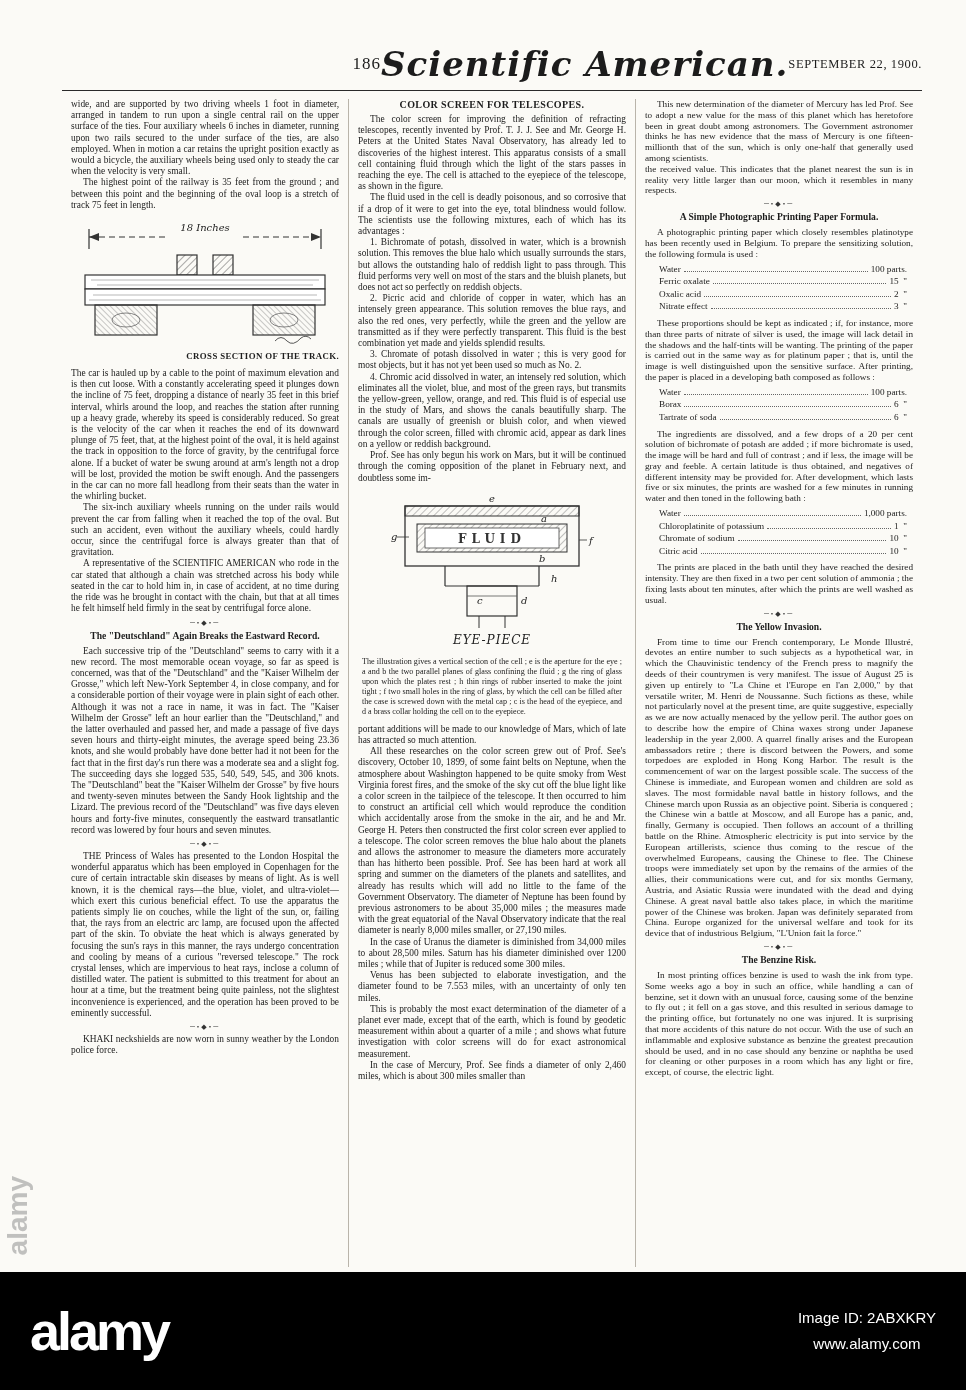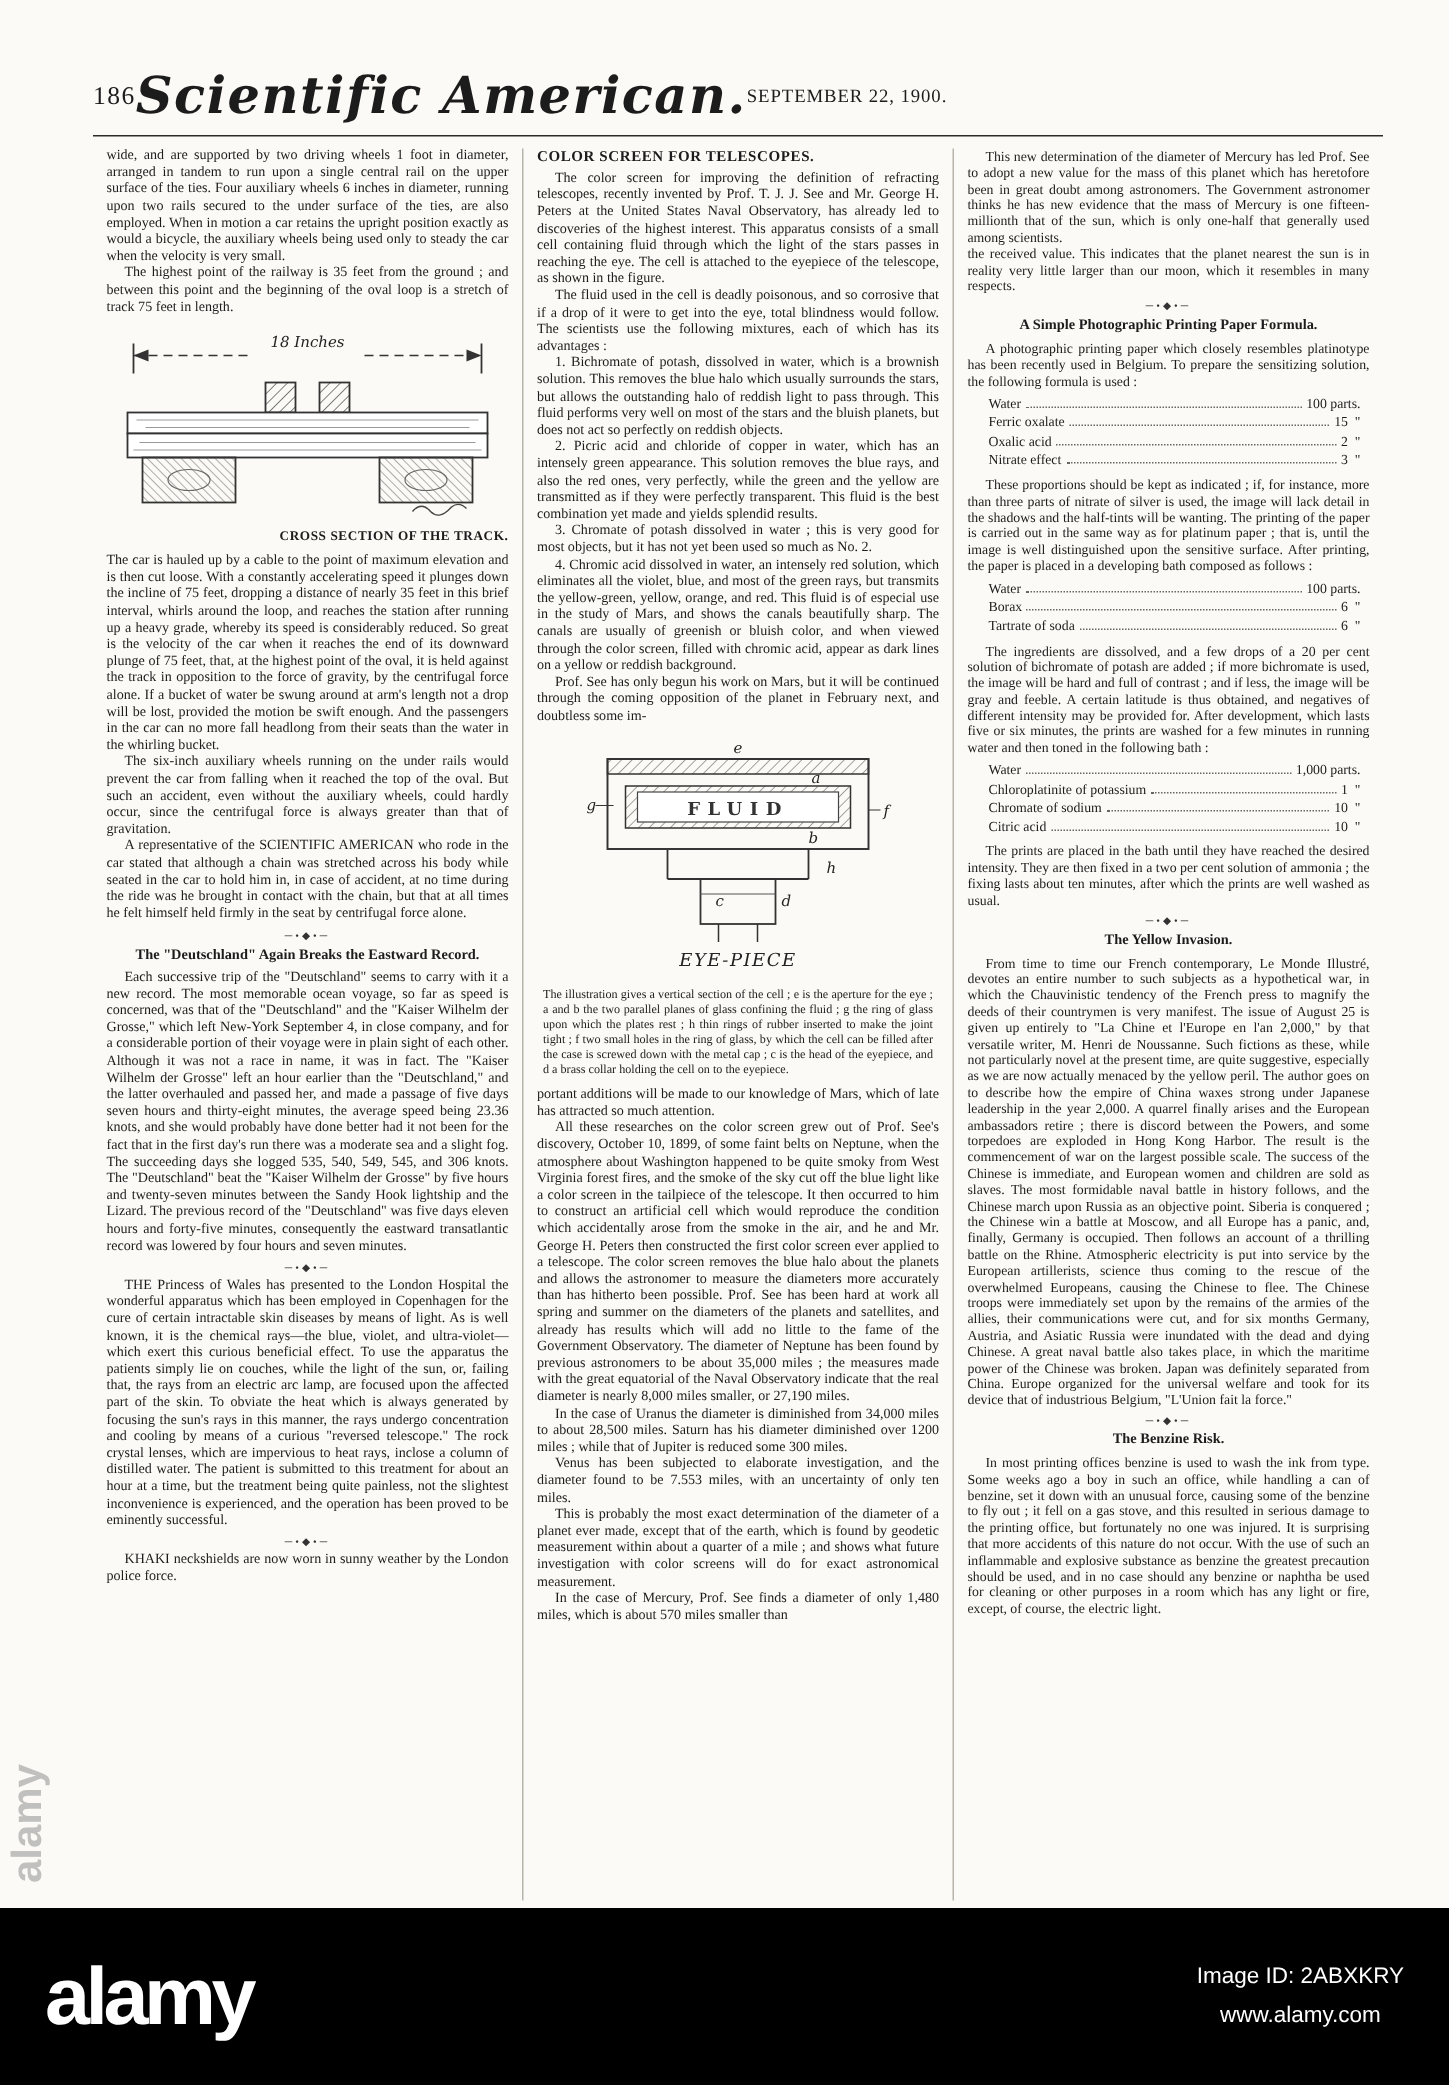--- a/index.html
+++ b/index.html
@@ -1,37 +1,37 @@
 <!DOCTYPE html>
 <html><head>
 <meta charset="utf-8">
 <style>
   * { margin:0; padding:0; box-sizing:border-box; }
   html,body { width:966px; height:1390px; }
   body { font-family:"Liberation Serif", serif; background:#ffffff; }
   .canvas { position:relative; width:966px; height:1390px; background:#fbfaf6; overflow:hidden; }
 
   .page { position:absolute; top:0; left:0; right:0; bottom:118px; padding:44px 44px 0 62px; color:#1c1c1c; }
-  .page-header { display:flex; align-items:center; justify-content:flex-start; }
+  .page-header { display:flex; align-items:center; justify-content:flex-end; }
   .pagenum { font-size:17px; letter-spacing:1px; }
   .masthead { font-size:34px; font-weight:bold; font-style:italic; letter-spacing:1px; font-family:"DejaVu Serif", serif; }
   .issue-date { font-size:12.5px; letter-spacing:.6px; }
   .rule { border-top:1.5px solid #2a2a2a; margin-top:6px; }
 
   .cols { display:flex; margin-top:8px; height:1168px; }
   .col { flex:1 1 0; padding:0 9px; overflow:hidden; text-align:justify; }
   .col + .col { border-left:1px solid #b9b4aa; }
 
   p.body { font-size:9.4px; line-height:11.2px; text-indent:12px; }
   p.noind { text-indent:0; }
   .col3 p.body { font-size:9.2px; line-height:10.8px; }
 
   .ornament { text-align:center; font-size:7px; letter-spacing:2px; color:#333; margin:4px 0 3px; }
   .art-head { font-weight:bold; text-align:center; font-size:9.6px; line-height:12px; margin:2px 14px 4px; }
-  .art-head-caps { font-weight:bold; font-size:10px; letter-spacing:.4px; margin:0 0 4px; }
+  .art-head-caps { font-weight:bold; text-align:center; font-size:10px; letter-spacing:.4px; margin:0 0 4px; }
 
   .figure { margin:8px 0 2px; text-align:center; }
   .fig-caption { font-size:8.8px; font-weight:bold; text-align:right; letter-spacing:.4px; margin:2px 0 7px; }
   .legend { font-size:8.1px; line-height:10px; text-align:justify; margin:3px 4px 7px; }
 
   .formula { margin:3px 6px 5px 14px; font-size:9.2px; }
   .f-row { display:flex; align-items:baseline; line-height:12.6px; }
   .f-leader { flex:1; border-bottom:1px dotted #666; margin:0 3px 2px; min-width:10px; }
   .f-amt { white-space:pre; }
 
@@ -155,21 +155,21 @@
             <text x="113" y="152" text-anchor="middle" style="font-size:12px; letter-spacing:1px;">EYE-PIECE</text>
           </svg>
         </div>
         <div class="legend">The illustration gives a vertical section of the cell ; e is the aperture for the eye ; a and b the two parallel planes of glass confining the fluid ; g the ring of glass upon which the plates rest ; h thin rings of rubber inserted to make the joint tight ; f two small holes in the ring of glass, by which the cell can be filled after the case is screwed down with the metal cap ; c is the head of the eyepiece, and d a brass collar holding the cell on to the eyepiece.</div>
 
         <p class="body noind">portant additions will be made to our knowledge of Mars, which of late has attracted so much attention.</p>
         <p class="body">All these researches on the color screen grew out of Prof. See's discovery, October 10, 1899, of some faint belts on Neptune, when the atmosphere about Washington happened to be quite smoky from West Virginia forest fires, and the smoke of the sky cut off the blue light like a color screen in the tailpiece of the telescope. It then occurred to him to construct an artificial cell which would reproduce the condition which accidentally arose from the smoke in the air, and he and Mr. George H. Peters then constructed the first color screen ever applied to a telescope. The color screen removes the blue halo about the planets and allows the astronomer to measure the diameters more accurately than has hitherto been possible. Prof. See has been hard at work all spring and summer on the diameters of the planets and satellites, and already has results which will add no little to the fame of the Government Observatory. The diameter of Neptune has been found by previous astronomers to be about 35,000 miles ; the measures made with the great equatorial of the Naval Observatory indicate that the real diameter is nearly 8,000 miles smaller, or 27,190 miles.</p>
         <p class="body">In the case of Uranus the diameter is diminished from 34,000 miles to about 28,500 miles. Saturn has his diameter diminished over 1200 miles ; while that of Jupiter is reduced some 300 miles.</p>
         <p class="body">Venus has been subjected to elaborate investigation, and the diameter found to be 7.553 miles, with an uncertainty of only ten miles.</p>
         <p class="body">This is probably the most exact determination of the diameter of a planet ever made, except that of the earth, which is found by geodetic measurement within about a quarter of a mile ; and shows what future investigation with color screens will do for exact astronomical measurement.</p>
-        <p class="body">In the case of Mercury, Prof. See finds a diameter of only 1,480 miles, which is about 570 miles smaller than</p>
+        <p class="body">In the case of Mercury, Prof. See finds a diameter of only 2,460 miles, which is about 300 miles smaller than</p>
       </div>
 
       <div class="col col3">
         <p class="body">This new determination of the diameter of Mercury has led Prof. See to adopt a new value for the mass of this planet which has heretofore been in great doubt among astronomers. The Government astronomer thinks he has new evidence that the mass of Mercury is one fifteen-millionth that of the sun, which is only one-half that generally used among scientists.</p>
         <p class="body noind">the received value. This indicates that the planet nearest the sun is in reality very little larger than our moon, which it resembles in many respects.</p>
 
         <div class="ornament">─•◆•─</div>
         <div class="art-head">A Simple Photographic Printing Paper Formula.</div>
         <p class="body">A photographic printing paper which closely resembles platinotype has been recently used in Belgium. To prepare the sensitizing solution, the following formula is used :</p>
 

